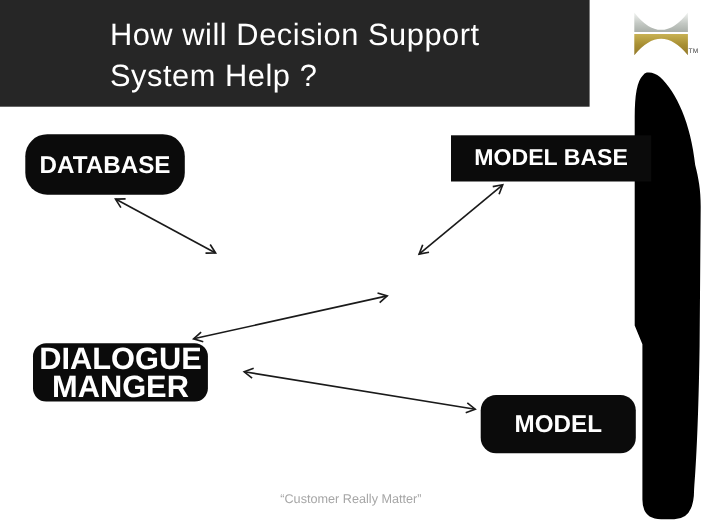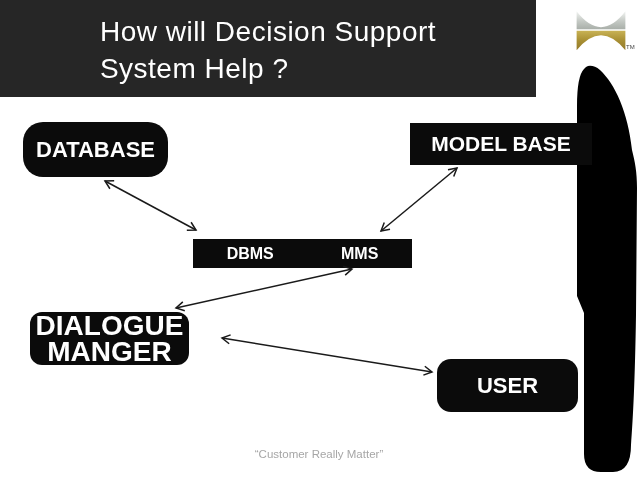--- a/index.html
+++ b/index.html
@@ -91,32 +91,28 @@
   </svg>
 
   <div class="box box-database">
     <span>DATABASE</span>
   </div>
 
   <div class="box box-modelbase">
     <span>MODEL BASE</span>
   </div>
 
-  <div class="box box-dbmsmms">
-    <span>DBMS</span>
-    <span>MMS</span>
-  </div>
 
   <div class="box box-dialogue">
     <span style="white-space:pre-line">DIALOGUE
 MANGER</span>
   </div>
 
   <div class="box box-user">
-    <span>USER</span>
+    <span>MODEL</span>
   </div>
 
   <svg class="arrows" viewBox="0 0 638 478">
     <defs>
       <marker id="ah" viewBox="0 0 12 12" refX="10" refY="6" markerWidth="12" markerHeight="12" orient="auto-start-reverse" markerUnits="userSpaceOnUse">
         <path d="M2,1.5 L10,6 L2,10.5" fill="none" style="stroke:var(--arrow,#1a1a1a)" stroke-width="1.5"></path>
       </marker>
     </defs>
     <g fill="none" style="stroke:var(--arrow,#1a1a1a)" stroke-width="1.5">
       <line x1="105" y1="181" x2="196" y2="230" marker-start="url(#ah)" marker-end="url(#ah)"></line>

